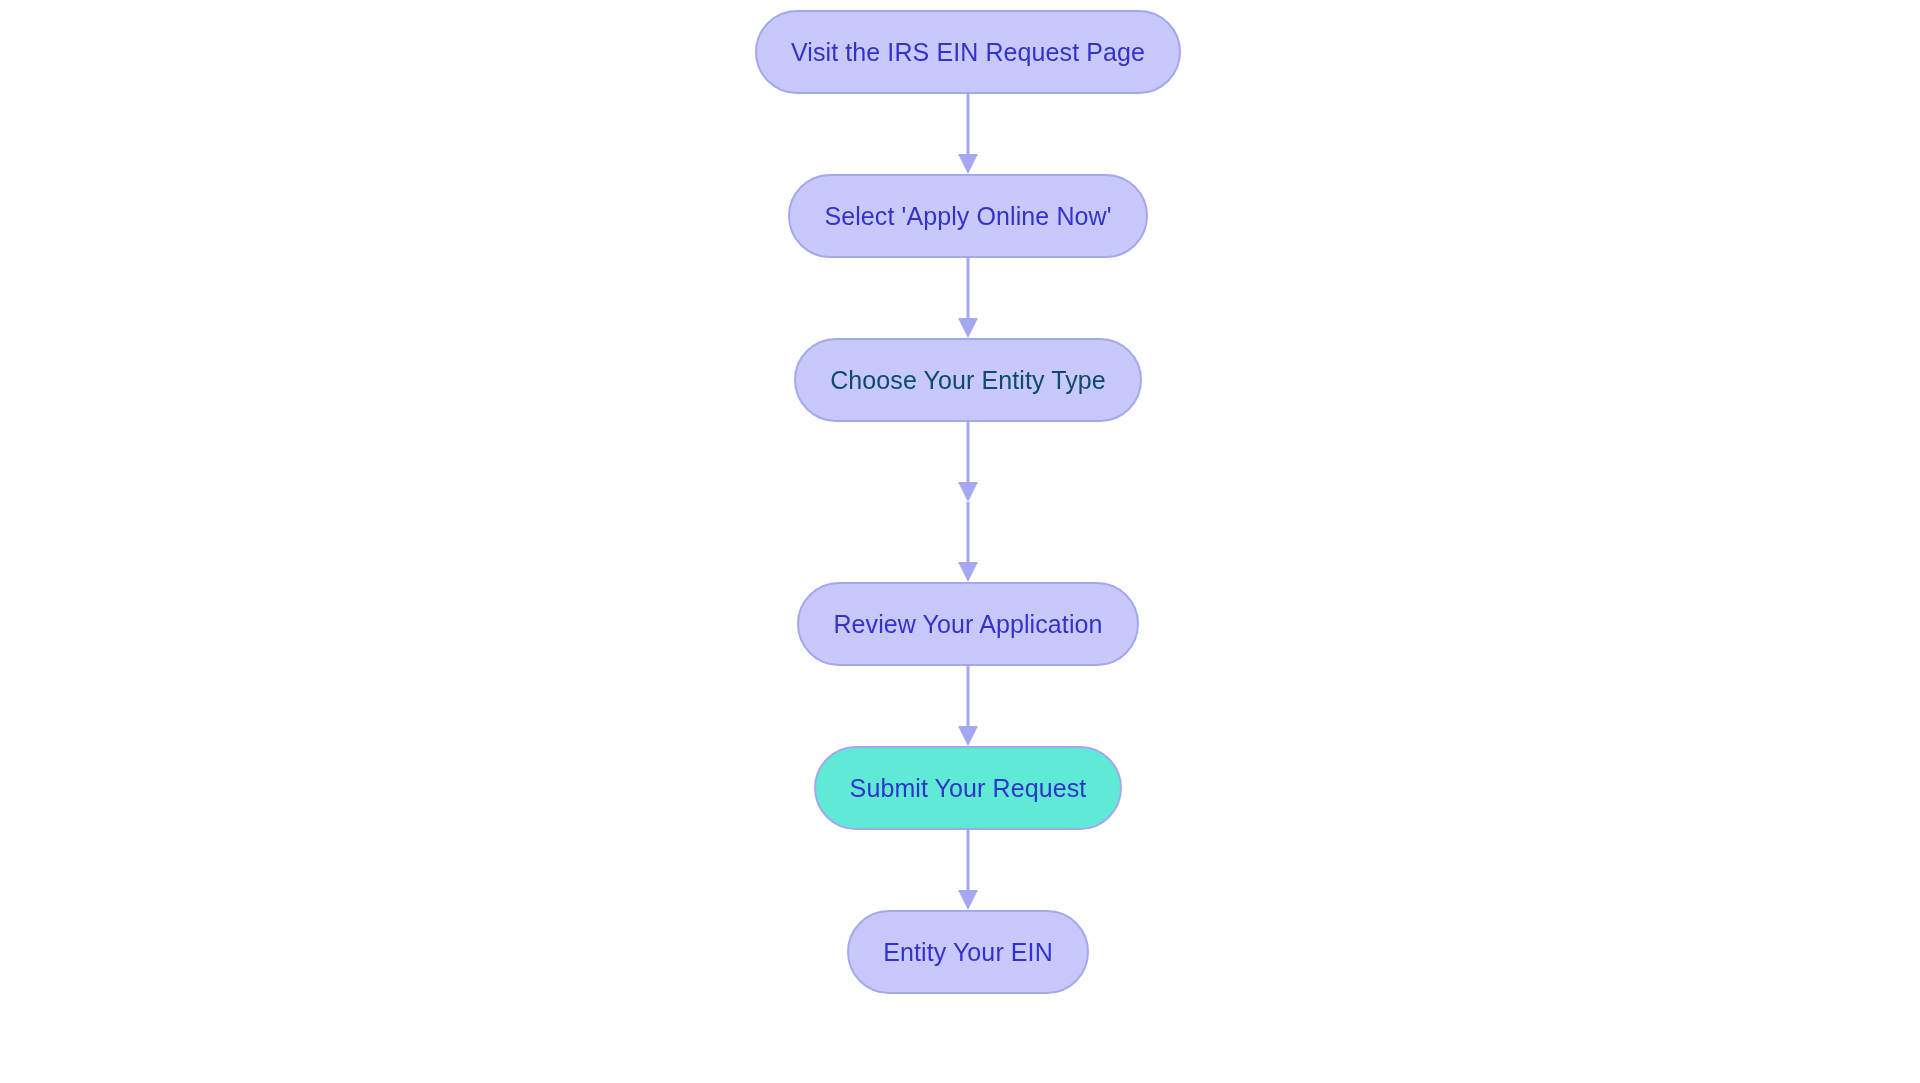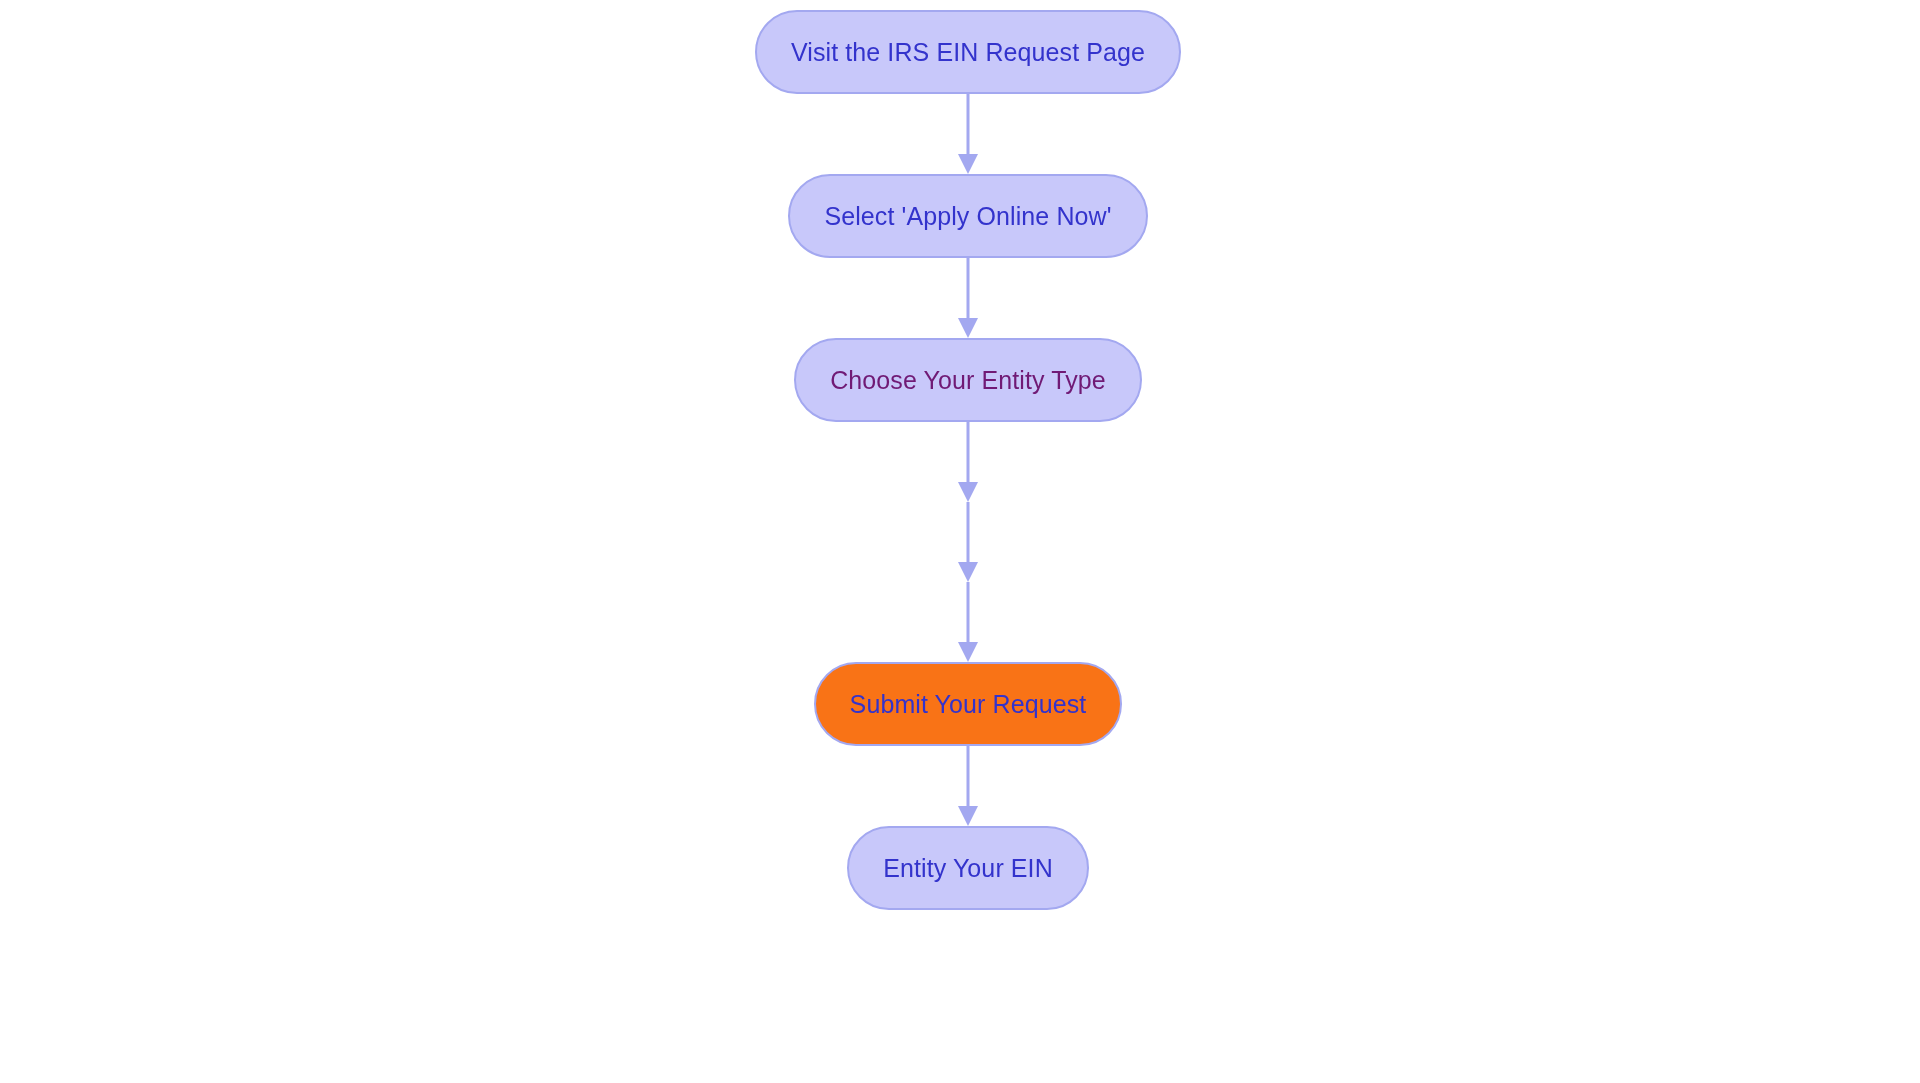--- a/index.html
+++ b/index.html
@@ -108,41 +108,44 @@
     <div class="node" style="background: rgb(200, 200, 250); border-color: rgb(163, 168, 240); justify-content: flex-end;">
       <span class="node-label" style="color: rgb(51, 51, 204);">Select 'Apply Online Now'</span>
     </div>
 
     <div class="connector">
       <div class="line" style="background: rgb(163, 168, 240);"></div>
       <div class="arrowhead" style="border-top-color: rgb(163, 168, 240);"></div>
     </div>
 
     <div class="node" style="background: rgb(200, 200, 250); border-color: rgb(163, 168, 240);">
-      <span class="node-label" style="color: #701a75;">Choose Your Entity Type</span>
+      <span class="node-label" style="color: #0c4a6e;">Choose Your Entity Type</span>
     </div>
 
     <div class="connector">
       <div class="line" style="background: rgb(163, 168, 240);"></div>
       <div class="arrowhead" style="border-top-color: rgb(163, 168, 240);"></div>
     </div>
 
 
     <div class="connector">
       <div class="line" style="background: rgb(163, 168, 240);"></div>
       <div class="arrowhead" style="border-top-color: rgb(163, 168, 240);"></div>
     </div>
 
+    <div class="node" style="background: rgb(200, 200, 250); border-color: rgb(163, 168, 240);">
+      <span class="node-label" style="color: rgb(51, 51, 204);">Review Your Application</span>
+    </div>
 
     <div class="connector">
       <div class="line" style="background: rgb(163, 168, 240);"></div>
       <div class="arrowhead" style="border-top-color: rgb(163, 168, 240);"></div>
     </div>
 
-    <div class="node" style="background: #f97316; border-color: rgb(163, 168, 240);">
+    <div class="node" style="background: #5eead4; border-color: rgb(163, 168, 240);">
       <span class="node-label" style="color: rgb(51, 51, 204);">Submit Your Request</span>
     </div>
 
     <div class="connector">
       <div class="line" style="background: rgb(163, 168, 240);"></div>
       <div class="arrowhead" style="border-top-color: rgb(163, 168, 240);"></div>
     </div>
 
     <div class="node" style="background: rgb(200, 200, 250); border-color: rgb(163, 168, 240);">
       <span class="node-label" style="color: rgb(51, 51, 204);">Entity Your EIN</span>

